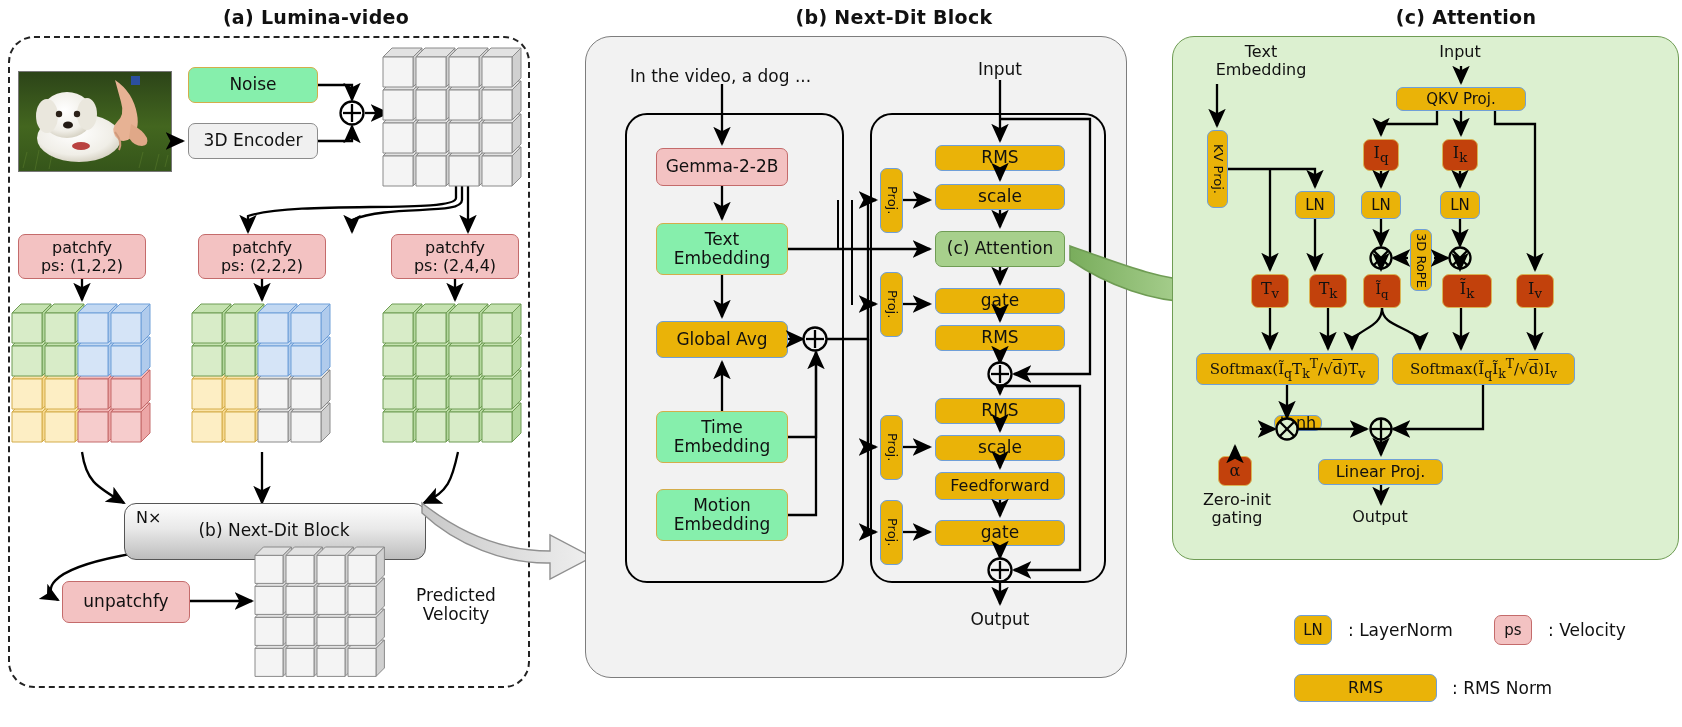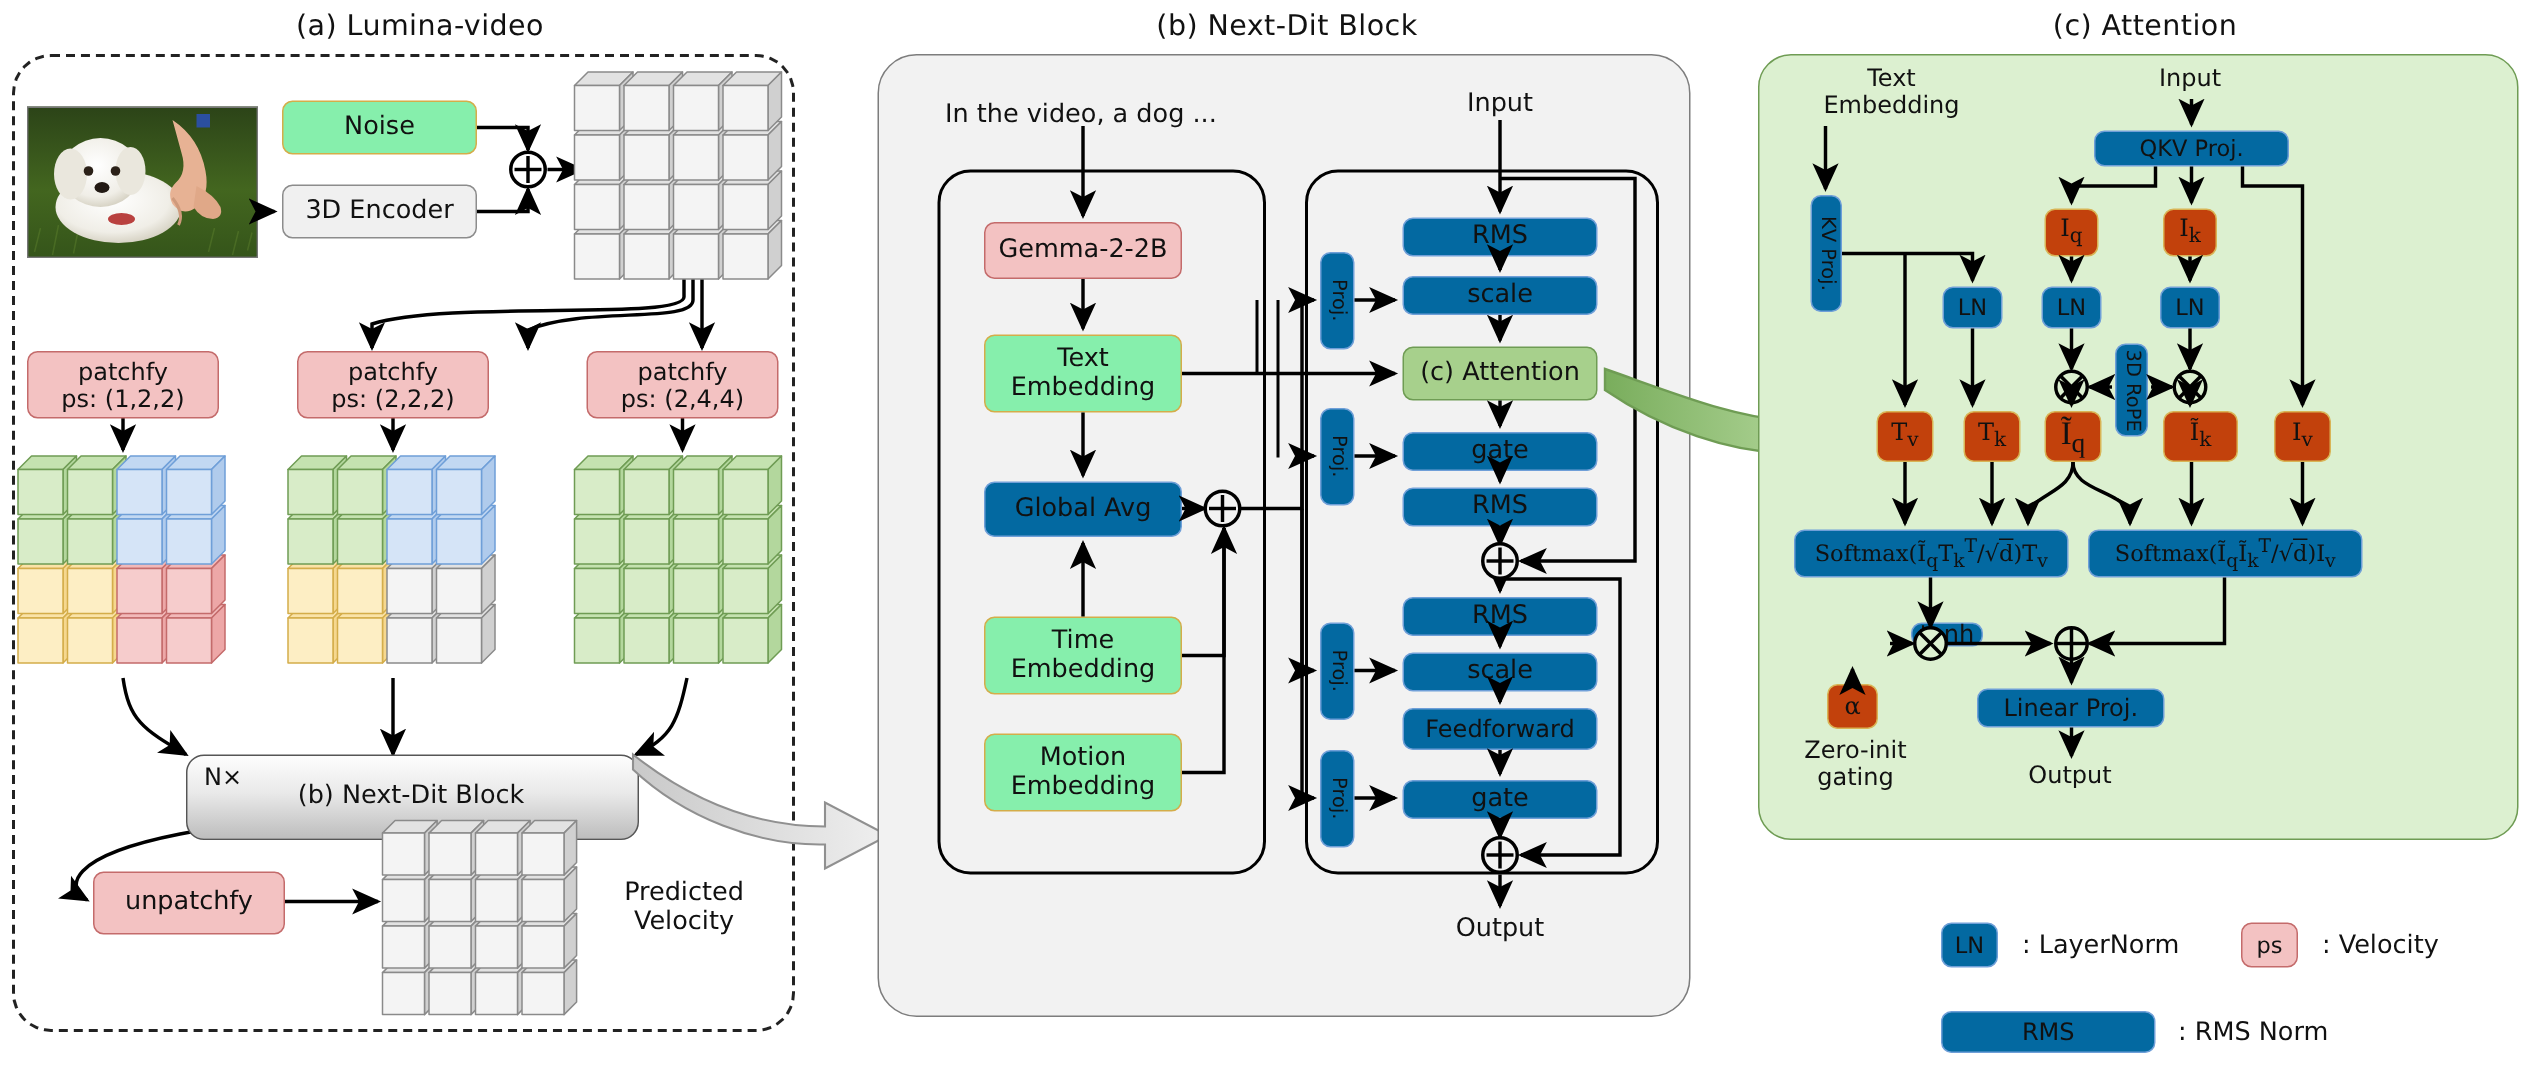--- a/index.html
+++ b/index.html
@@ -1,24 +1,24 @@
 <!DOCTYPE html>
 <html><head>
 <meta charset="utf-8">
 <style>
   html,body{margin:0;padding:0;background:#ffffff;}
   body{width:1682px;height:727px;position:relative;overflow:hidden;
        font-family:"DejaVu Sans","Liberation Sans",sans-serif;color:#111;}
   .abs{position:absolute;}
-  .panel-title{font-size:19px;font-weight:normal;text-align:center;letter-spacing:.3px;}
+  .panel-title{font-size:19px;font-weight:bold;text-align:center;letter-spacing:.3px;margin-left:36px;}
   .txt{font-size:17px;text-align:center;line-height:1.12;}
   .box{position:absolute;box-sizing:border-box;display:flex;align-items:center;
        justify-content:center;text-align:center;line-height:1.12;}
   .rb{border-radius:7px;border-width:1.6px;border-style:solid;}
-  .blue{background:#0369a1;border-color:#6f9fd8;}
+  .blue{background:#eab308;border-color:#6f9fd8;}
   .yellow{background:#86efac;border-color:#d4ad4a;}
   .yellow2{background:#c2410c;border-color:#d9b455;}
   .red{background:#f3c2c2;border-color:#c46b6b;}
   .green{background:#a7d08c;border-color:#6f9c54;}
   .grey{background:#f0f0f0;border-color:#8c8c8c;}
   svg{position:absolute;left:0;top:0;overflow:visible;}
   .ln{stroke:#000;stroke-width:2.3;fill:none;}
   .lnthin{stroke:#000;stroke-width:2;fill:none;}
   .vert{writing-mode:vertical-rl;text-orientation:mixed;}
   .serifm{font-family:"DejaVu Serif","Liberation Serif",serif;}
@@ -723,21 +723,21 @@
 <div class="box rb blue" style="left:1410px;top:229px;width:22px;height:62px;">
   <span class="vert xs">3D RoPE</span>
 </div>
 
 <div class="box rb yellow2 serifm" style="left:1251px;top:274px;width:38px;height:34px;font-size:16px;">
   <span>T<sub>v</sub></span>
 </div>
 <div class="box rb yellow2 serifm" style="left:1309px;top:274px;width:38px;height:34px;font-size:16px;">
   <span>T<sub>k</sub></span>
 </div>
-<div class="box rb yellow2 serifm" style="left:1363px;top:274px;width:38px;height:34px;font-size:22px;font-family:Liberation Serif, serif;">
+<div class="box rb yellow2 serifm" style="left:1363px;top:274px;width:38px;height:34px;font-size:14px;">
   <span>Ĩ<sub>q</sub></span>
 </div>
 <div class="box rb yellow2 serifm" style="left:1442px;top:274px;width:50px;height:34px;font-size:16px;">
   <span>Ĩ<sub>k</sub></span>
 </div>
 <div class="box rb yellow2 serifm" style="left:1516px;top:274px;width:38px;height:34px;font-size:16px;">
   <span>I<sub>v</sub></span>
 </div>
 
 <div class="box rb blue serifm" style="left:1196px;top:353px;width:183px;height:32px;font-size:15px;">

